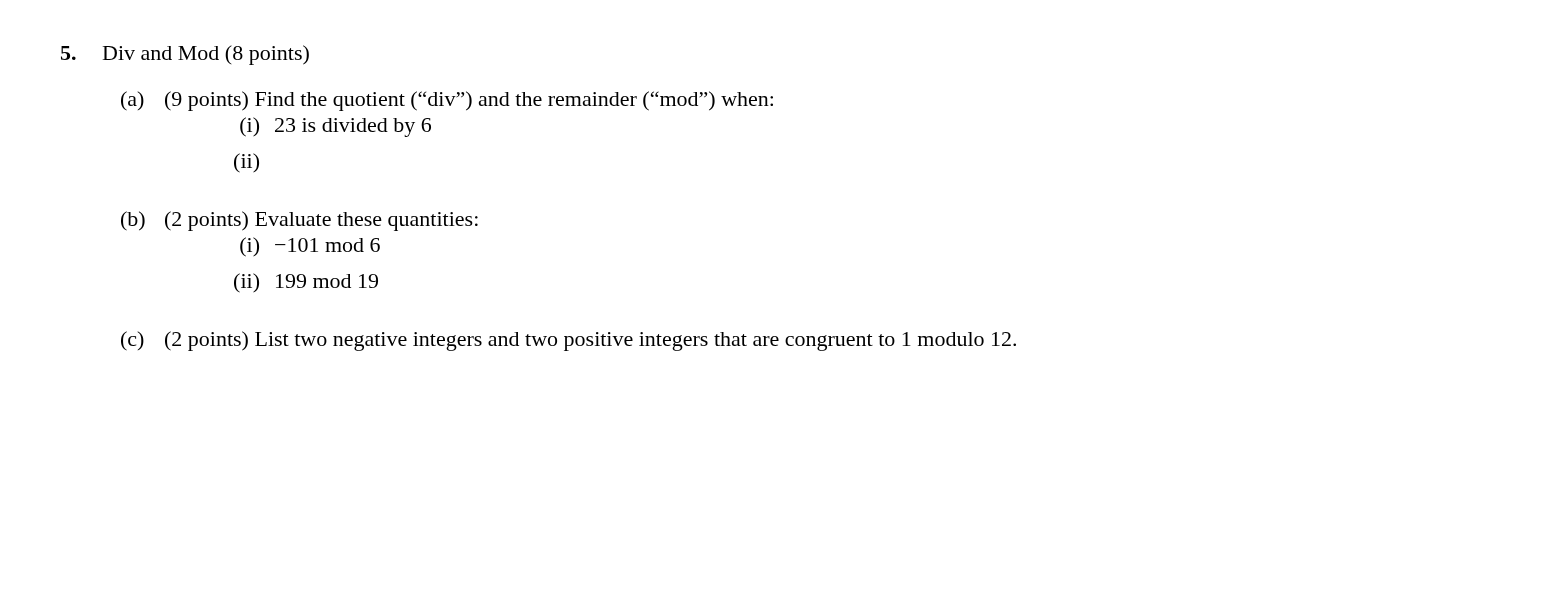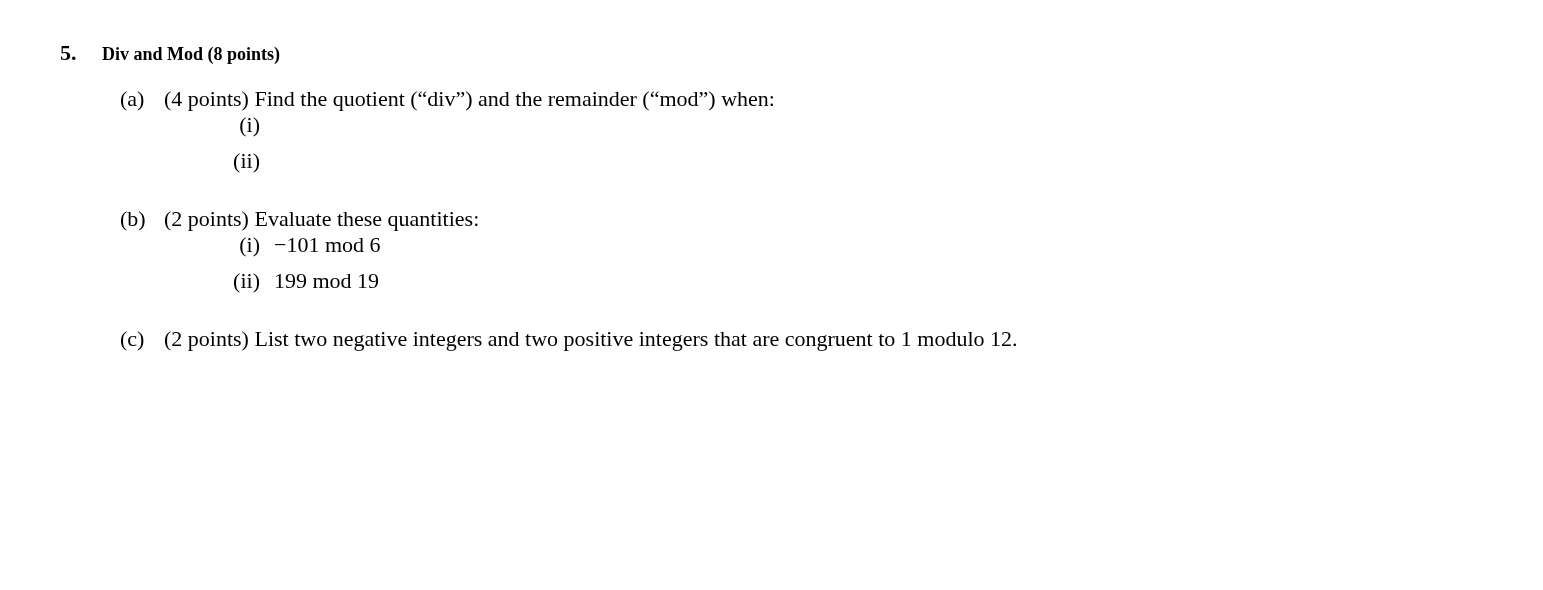--- a/index.html
+++ b/index.html
@@ -31,22 +31,22 @@
       margin-bottom: 20px;
     }
 
     .problem-number {
       font-weight: bold;
       font-size: 22px;
       min-width: 30px;
     }
 
     .problem-title-text {
-      font-weight: bold;
-      font-size: 18px;
+      font-weight: normal;
+      font-size: 22px;
     }
 
     .part {
       display: flex;
       align-items: baseline;
       gap: 14px;
       margin-bottom: 14px;
       padding-left: 60px;
     }
 
@@ -91,25 +91,26 @@
 <div class="problem-container">
 
   <div class="problem-title">
     <span class="problem-number">5.</span>
     <span class="problem-title-text">Div and Mod (8 points)</span>
   </div>
 
   <div class="part">
     <span class="part-label">(a)</span>
     <div class="part-content">
-      <span>(4 points) Find the quotient (“div”) and the remainder (“mod”) when:</span>
+      <span>(9 points) Find the quotient (“div”) and the remainder (“mod”) when:</span>
 
       
       <div class="subpart">
         <span class="subpart-label">(i)</span>
+        <span class="subpart-content">23 is divided by 6</span>
       </div>
 
       
       <div class="subpart">
         <span class="subpart-label">(ii)</span>
       </div>
     </div>
   </div>
 
   <div class="part part-b">

